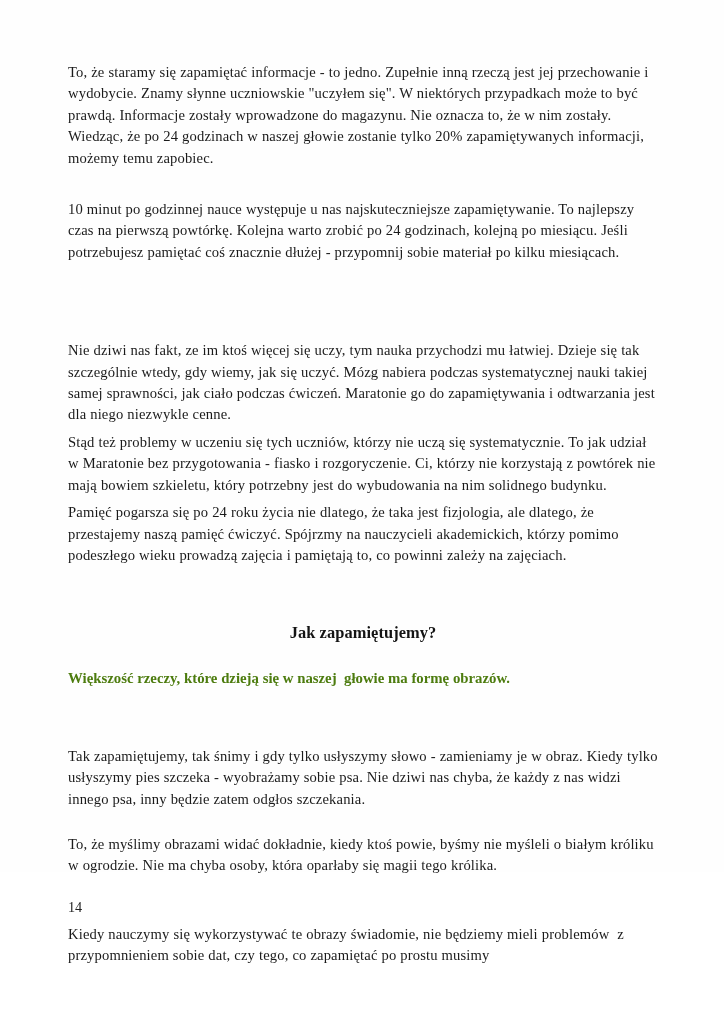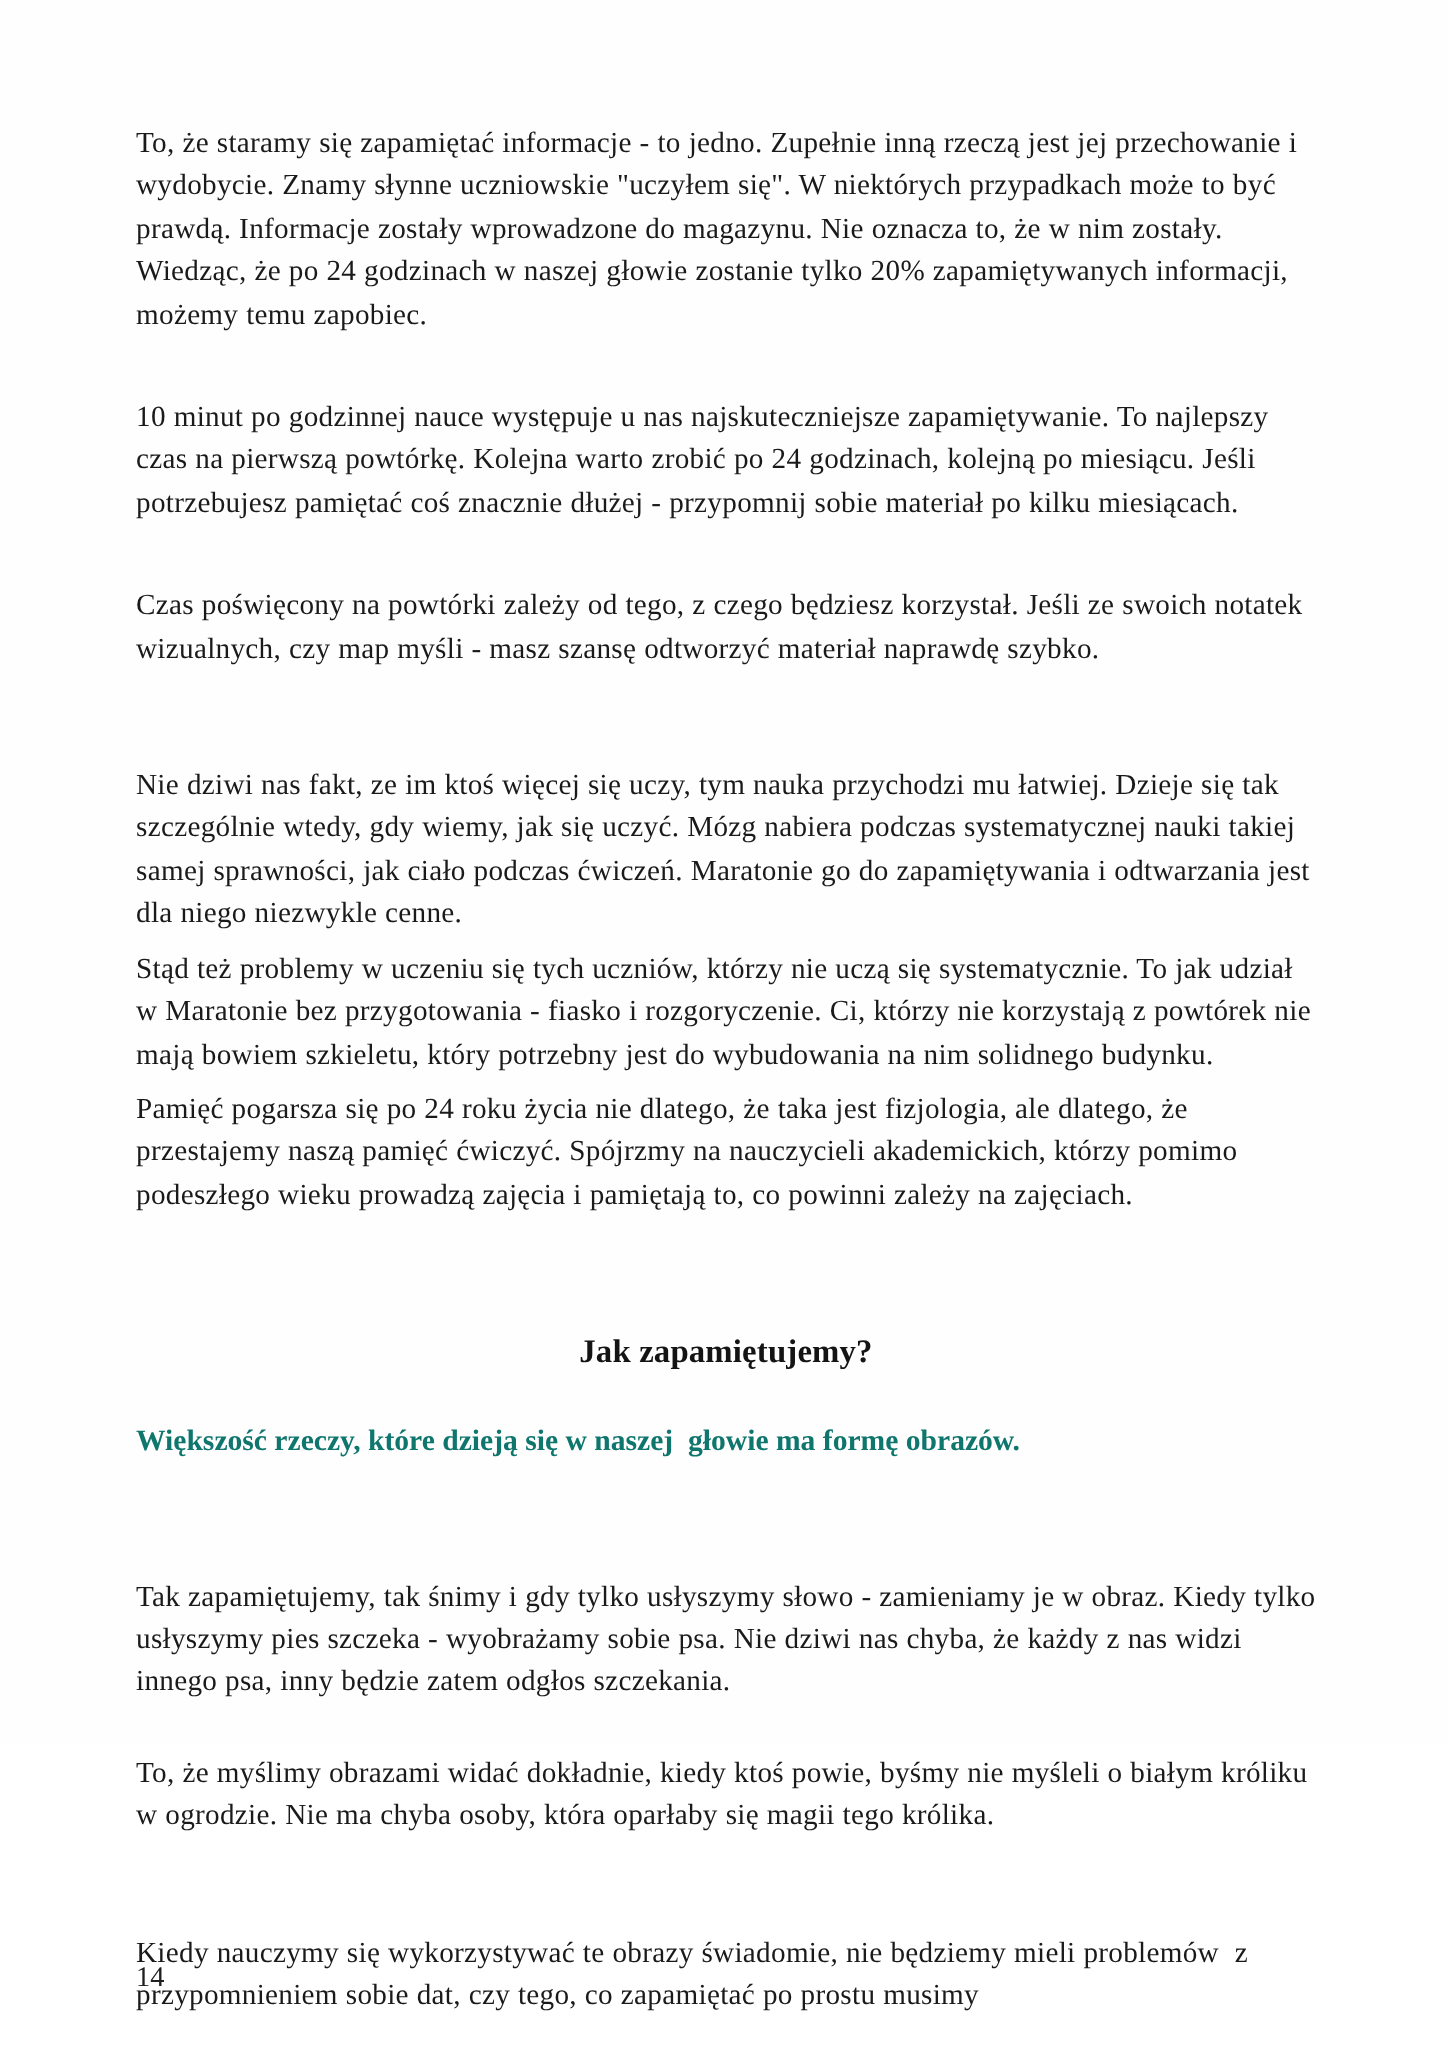--- a/index.html
+++ b/index.html
@@ -53,26 +53,26 @@
     font-weight: bold;
     color: #141414;
     letter-spacing: 0.005em;
     text-align: center;
   }
   p.sub-heading {
     margin: 0;
     font-size: 14.8px;
     line-height: 21.4px;
     font-weight: bold;
-    color: #0f766e;
+    color: #4d7c0f;
   }
   .page-number {
     position: absolute;
     left: 68px;
-    top: 980px;
+    top: 898px;
     font-size: 14.2px;
     line-height: 18px;
     color: #1f1f1f;
   }
   .pre-space { white-space: pre-wrap; }
 </style>
 </head>
 <body>
 
 <div class="page">
@@ -80,21 +80,20 @@
   <div class="content">
 
     <p class="body-par">To, że staramy się zapamiętać informacje - to jedno. Zupełnie inną rzeczą jest jej przechowanie i wydobycie. Znamy słynne uczniowskie "uczyłem się". W niektórych przypadkach może to być prawdą. Informacje zostały wprowadzone do magazynu. Nie oznacza to, że w nim zostały. Wiedząc, że po 24 godzinach w naszej głowie zostanie tylko 20% zapamiętywanych informacji, możemy temu zapobiec.</p>
 
     <div class="gap-lg"></div>
 
     <p class="body-par">10 minut po godzinnej nauce występuje u nas najskuteczniejsze zapamiętywanie. To najlepszy czas na pierwszą powtórkę. Kolejna warto zrobić po 24 godzinach, kolejną po miesiącu. Jeśli potrzebujesz pamiętać coś znacznie dłużej - przypomnij sobie materiał po kilku miesiącach.</p>
 
     <div class="gap-lg"></div>
 
-    <p class="body-par">Czas poświęcony na powtórki zależy od tego, z czego będziesz korzystał. Jeśli ze swoich notatek wizualnych, czy map myśli - masz szansę odtworzyć materiał naprawdę szybko.</p>
 
     <div class="gap-xl"></div>
 
     <p class="body-par">
       <span class="lead">Nie dziwi nas fakt, ze im ktoś więcej się uczy, tym nauka przychodzi mu łatwiej.</span><span> Dzieje się tak szczególnie wtedy, gdy wiemy, jak się uczyć. Mózg nabiera podczas systematycznej nauki takiej samej sprawności, jak ciało podczas ćwiczeń. Maratonie go do zapamiętywania i odtwarzania jest dla niego niezwykle cenne.</span>
     </p>
 
     <div class="gap-sm"></div>
 
     <p class="body-par">

